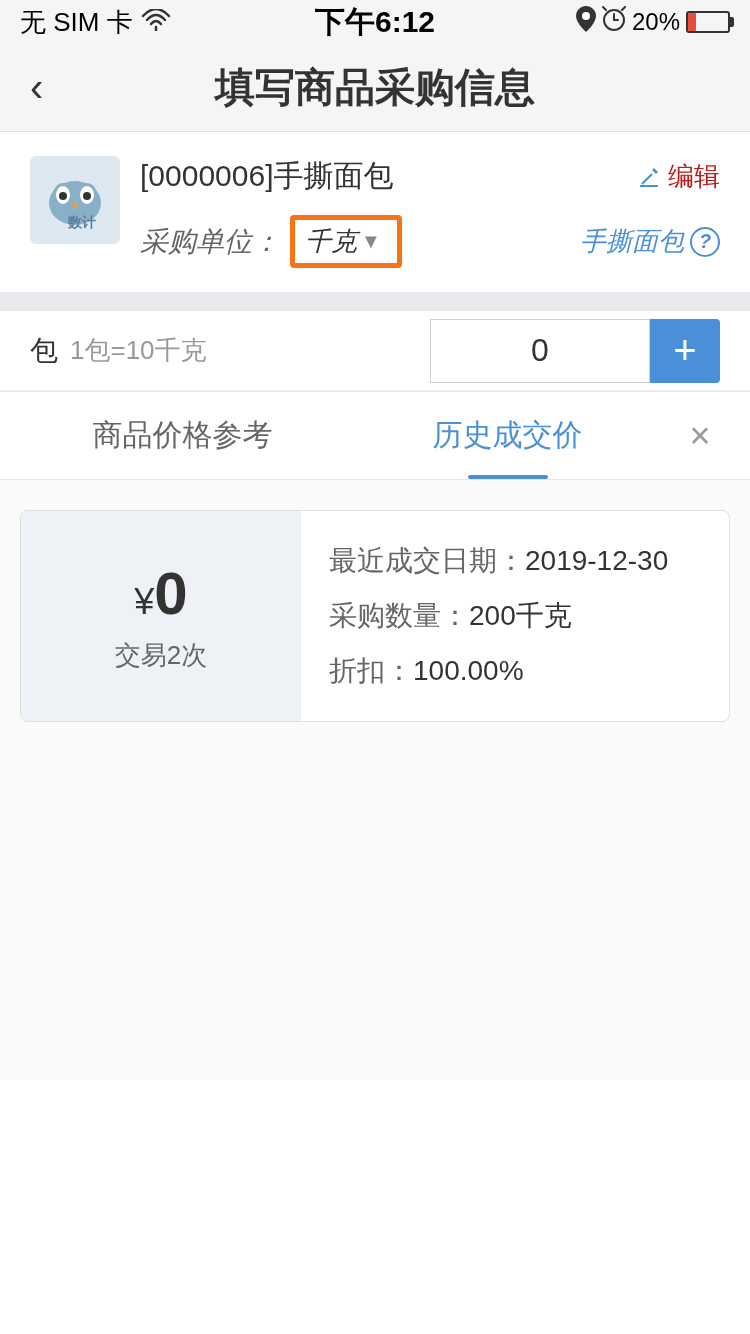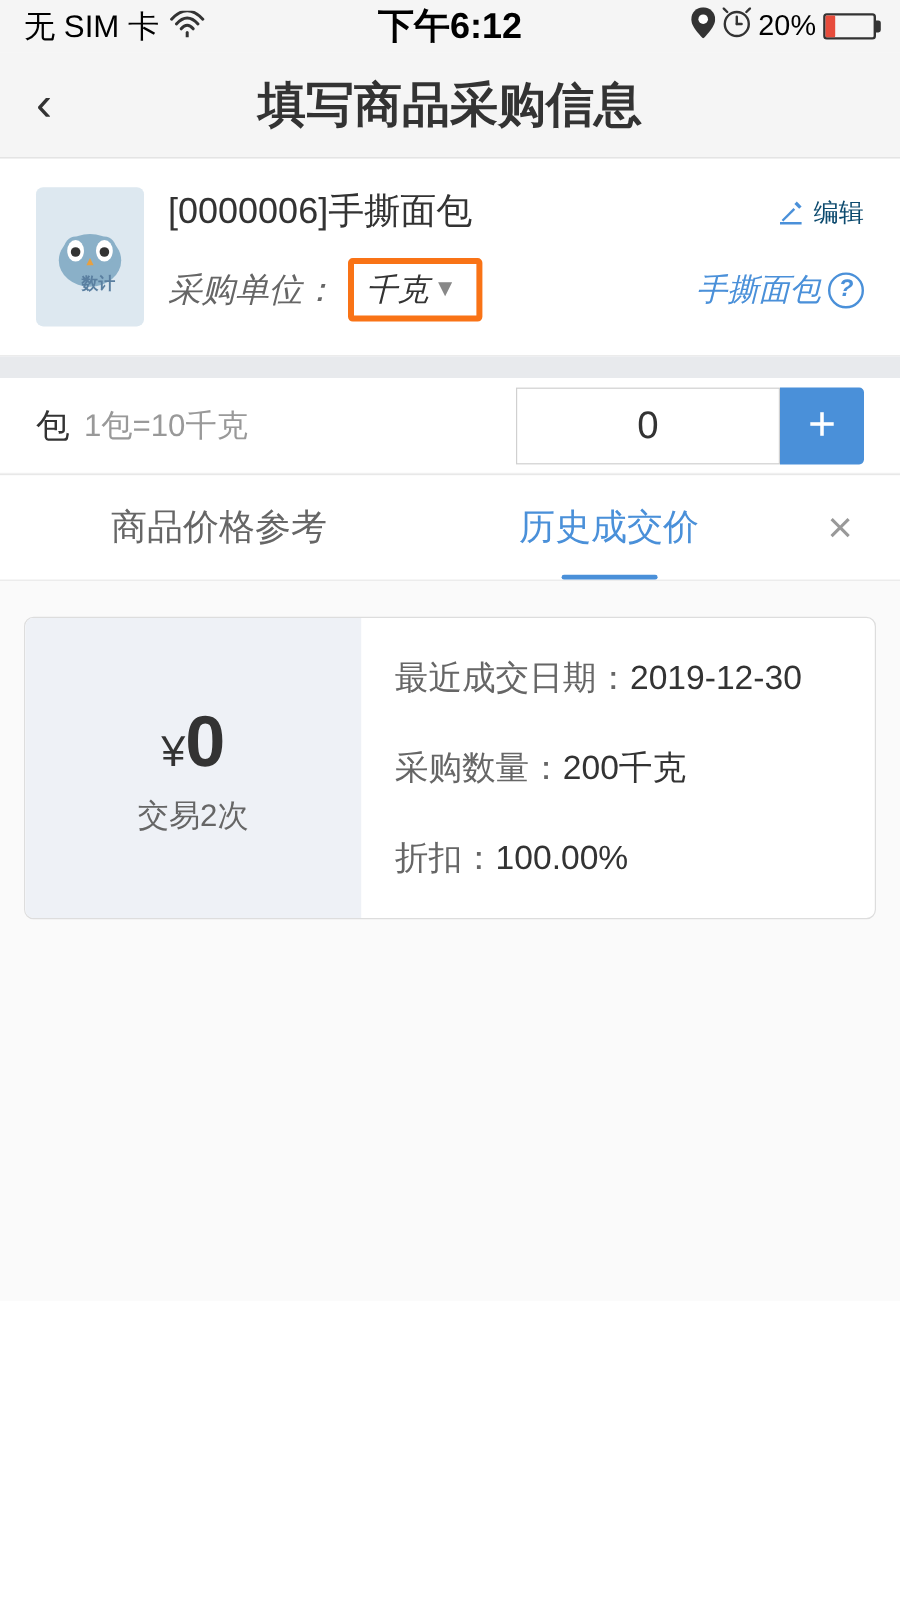--- a/index.html
+++ b/index.html
@@ -101,21 +101,21 @@
       padding: 24px 30px;
       border-bottom: 1px solid #e8e8e8;
     }
     .product-header {
       display: flex;
       align-items: flex-start;
       gap: 20px;
     }
     .product-thumbnail {
       width: 90px;
-      height: 116px;
+      height: 88px;
       background: #dde8f0;
       border-radius: 6px;
       display: flex;
       align-items: center;
       justify-content: center;
       flex-shrink: 0;
       overflow: hidden;
     }
     .product-info {
       flex: 1;
@@ -125,22 +125,22 @@
       justify-content: space-between;
       align-items: center;
       margin-bottom: 18px;
     }
     .product-title {
       font-size: 30px;
       color: #333;
       font-weight: 500;
     }
     .edit-btn {
-      font-size: 21px;
-      color: #0c4a6e;
+      font-size: 26px;
+      color: #b91c1c;
       cursor: pointer;
       display: flex;
       align-items: center;
       gap: 4px;
     }
     .purchase-unit-row {
       display: flex;
       align-items: center;
       justify-content: space-between;
       font-style: italic;
@@ -331,21 +331,21 @@
     .price-trade-count {
       font-size: 26px;
       color: #666;
       margin-top: 10px;
     }
     .price-right {
       flex: 1;
       padding: 30px 28px;
       display: flex;
       flex-direction: column;
-      gap: 36px;
+      gap: 16px;
       justify-content: center;
     }
     .price-detail-row {
       font-size: 28px;
       color: #333;
       line-height: 1.4;
     }
     .price-detail-label {
       color: #666;
     }

